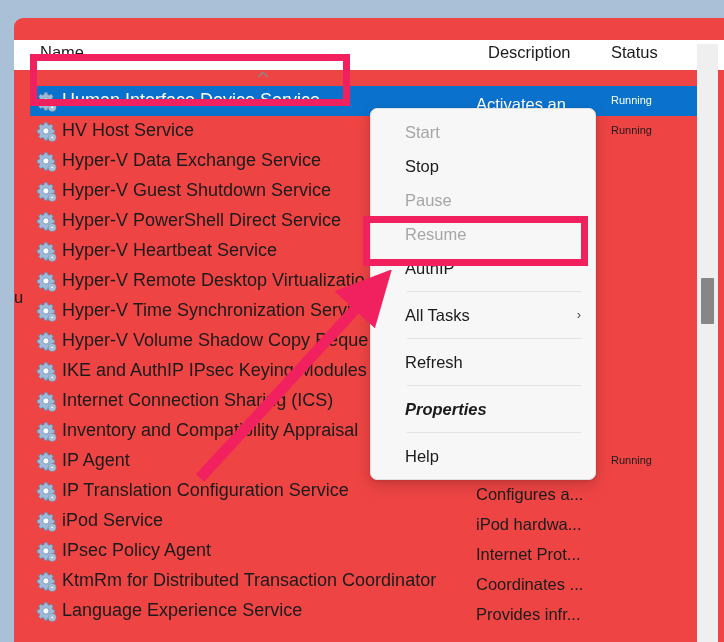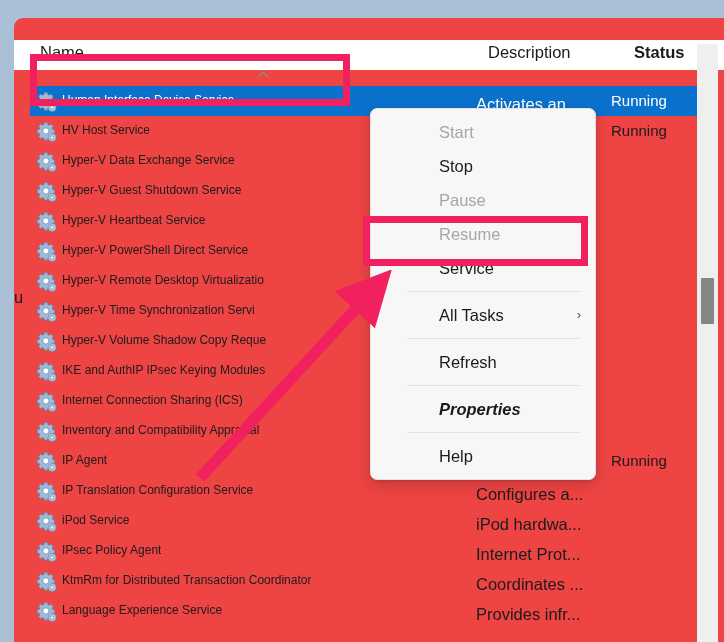--- a/index.html
+++ b/index.html
@@ -50,21 +50,21 @@
   .col-head {
     position: absolute;
     top: 0;
     font-size: 16.5px;
     color: #1b1b1b;
     white-space: nowrap;
     line-height: 24px;
   }
   #col-head-name   { left: 26px; }
   #col-head-desc   { left: 462px; margin-left: 12px; }
-  #col-head-status { left: 620px; font-weight: bold; }
+  #col-head-status { left: 597px; }
 
   #sort-indicator {
     position: absolute;
     left: 241px;
     top: 30px;
     width: 16px;
     height: 10px;
     color: #8a8a8a;
     font-size: 12px;
     line-height: 10px;
@@ -100,21 +100,21 @@
     top: 5px;
     width: 21px;
     height: 21px;
   }
   .svc-name {
     position: absolute;
     left: 48px;
     top: 0;
     height: 30px;
     line-height: 29px;
-    font-size: 12px;
+    font-size: 18px;
     color: #1b1b1b;
     white-space: nowrap;
     max-width: 420px;
     overflow: hidden;
   }
   .svc-row.selected .svc-name {
     color: #ffffff;
   }
   .svc-desc {
     position: absolute;
@@ -126,21 +126,21 @@
     color: #1b1b1b;
     white-space: nowrap;
   }
   .svc-row.selected .svc-desc { color: #ffffff; }
   .svc-status {
     position: absolute;
     left: 597px;
     top: 0;
     height: 30px;
     line-height: 29px;
-    font-size: 15px;
+    font-size: 11px;
     color: #1b1b1b;
     white-space: nowrap;
   }
   .svc-row.selected .svc-status { color: #ffffff; }
 
   
   #scrollbar-track {
     position: absolute;
     left: 683px;
     top: 26px;
@@ -168,21 +168,21 @@
     border: 1px solid #e2e2e2;
     border-radius: 7px;
     box-shadow: 0 5px 16px rgba(0,0,0,0.18), 0 1px 3px rgba(0,0,0,0.10);
     padding: 6px 0 6px 0;
     box-sizing: border-box;
   }
   .menu-item {
     position: relative;
     height: 34px;
     line-height: 34px;
-    padding-left: 68px;
+    padding-left: 34px;
     padding-right: 16px;
     font-size: 16.5px;
     color: #1b1b1b;
     white-space: nowrap;
     box-sizing: border-box;
   }
   .menu-item.disabled { color: #a6a6a6; }
   .menu-item.bold { font-weight: bold; font-style: italic; }
   .submenu-arrow {
     position: absolute;
@@ -328,37 +328,37 @@
           <span class="gear-icon"><svg viewBox="0 0 21 21" width="21" height="21">
               <g fill="#7a9cc0" stroke="#5f82a8" stroke-width="0.7">
                 <path d="M8.4 1.6h3.0l0.45 2.0 1.5 0.62 1.72-1.1 2.12 2.12-1.1 1.72 0.62 1.5 2.0 0.45v3.0l-2.0 0.45-0.62 1.5 1.1 1.72-2.12 2.12-1.72-1.1-1.5 0.62-0.45 2.0h-3.0l-0.45-2.0-1.5-0.62-1.72 1.1-2.12-2.12 1.1-1.72-0.62-1.5-2.0-0.45v-3.0l2.0-0.45 0.62-1.5-1.1-1.72 2.12-2.12 1.72 1.1 1.5-0.62z" fill="#9dbbd8"></path>
                 <circle cx="9.9" cy="9.9" r="3.1" fill="#ffffff" stroke="#5f82a8"></circle>
               </g>
               <g fill="#8aa8c6" stroke="#5f82a8" stroke-width="0.5">
                 <circle cx="16.2" cy="16.4" r="4.0" fill="#a9c4dd"></circle>
                 <circle cx="16.2" cy="16.4" r="1.5" fill="#ffffff"></circle>
               </g>
             </svg></span>
+          <span class="svc-name">Hyper-V PowerShell Direct Service</span>
+          <span class="svc-desc"></span>
+          <span class="svc-status"></span>
+        </div>
+        <div class="svc-row">
+          <div class="row-hit"></div>
+          <span class="gear-icon"><svg viewBox="0 0 21 21" width="21" height="21">
+              <g fill="#7a9cc0" stroke="#5f82a8" stroke-width="0.7">
+                <path d="M8.4 1.6h3.0l0.45 2.0 1.5 0.62 1.72-1.1 2.12 2.12-1.1 1.72 0.62 1.5 2.0 0.45v3.0l-2.0 0.45-0.62 1.5 1.1 1.72-2.12 2.12-1.72-1.1-1.5 0.62-0.45 2.0h-3.0l-0.45-2.0-1.5-0.62-1.72 1.1-2.12-2.12 1.1-1.72-0.62-1.5-2.0-0.45v-3.0l2.0-0.45 0.62-1.5-1.1-1.72 2.12-2.12 1.72 1.1 1.5-0.62z" fill="#9dbbd8"></path>
+                <circle cx="9.9" cy="9.9" r="3.1" fill="#ffffff" stroke="#5f82a8"></circle>
+              </g>
+              <g fill="#8aa8c6" stroke="#5f82a8" stroke-width="0.5">
+                <circle cx="16.2" cy="16.4" r="4.0" fill="#a9c4dd"></circle>
+                <circle cx="16.2" cy="16.4" r="1.5" fill="#ffffff"></circle>
+              </g>
+            </svg></span>
           <span class="svc-name">Hyper-V Heartbeat Service</span>
-          <span class="svc-desc"></span>
-          <span class="svc-status"></span>
-        </div>
-        <div class="svc-row">
-          <div class="row-hit"></div>
-          <span class="gear-icon"><svg viewBox="0 0 21 21" width="21" height="21">
-              <g fill="#7a9cc0" stroke="#5f82a8" stroke-width="0.7">
-                <path d="M8.4 1.6h3.0l0.45 2.0 1.5 0.62 1.72-1.1 2.12 2.12-1.1 1.72 0.62 1.5 2.0 0.45v3.0l-2.0 0.45-0.62 1.5 1.1 1.72-2.12 2.12-1.72-1.1-1.5 0.62-0.45 2.0h-3.0l-0.45-2.0-1.5-0.62-1.72 1.1-2.12-2.12 1.1-1.72-0.62-1.5-2.0-0.45v-3.0l2.0-0.45 0.62-1.5-1.1-1.72 2.12-2.12 1.72 1.1 1.5-0.62z" fill="#9dbbd8"></path>
-                <circle cx="9.9" cy="9.9" r="3.1" fill="#ffffff" stroke="#5f82a8"></circle>
-              </g>
-              <g fill="#8aa8c6" stroke="#5f82a8" stroke-width="0.5">
-                <circle cx="16.2" cy="16.4" r="4.0" fill="#a9c4dd"></circle>
-                <circle cx="16.2" cy="16.4" r="1.5" fill="#ffffff"></circle>
-              </g>
-            </svg></span>
-          <span class="svc-name">Hyper-V PowerShell Direct Service</span>
           <span class="svc-desc"></span>
           <span class="svc-status"></span>
         </div>
         <div class="svc-row">
           <div class="row-hit"></div>
           <span class="gear-icon"><svg viewBox="0 0 21 21" width="21" height="21">
               <g fill="#7a9cc0" stroke="#5f82a8" stroke-width="0.7">
                 <path d="M8.4 1.6h3.0l0.45 2.0 1.5 0.62 1.72-1.1 2.12 2.12-1.1 1.72 0.62 1.5 2.0 0.45v3.0l-2.0 0.45-0.62 1.5 1.1 1.72-2.12 2.12-1.72-1.1-1.5 0.62-0.45 2.0h-3.0l-0.45-2.0-1.5-0.62-1.72 1.1-2.12-2.12 1.1-1.72-0.62-1.5-2.0-0.45v-3.0l2.0-0.45 0.62-1.5-1.1-1.72 2.12-2.12 1.72 1.1 1.5-0.62z" fill="#9dbbd8"></path>
                 <circle cx="9.9" cy="9.9" r="3.1" fill="#ffffff" stroke="#5f82a8"></circle>
               </g>
@@ -555,21 +555,21 @@
 
   <div id="scrollbar-track">
     <div id="scrollbar-thumb"></div>
   </div>
 
   <div id="context-menu">
       <div class="menu-item disabled"><span>Start</span></div>
       <div class="menu-item"><span>Stop</span></div>
       <div class="menu-item disabled"><span>Pause</span></div>
       <div class="menu-item disabled"><span>Resume</span></div>
-      <div class="menu-item"><span>Service</span></div>
+      <div class="menu-item"><span>AuthIP</span></div>
       <div class="menu-sep"></div>
       <div class="menu-item"><span>All Tasks</span><span class="submenu-arrow">›</span></div>
       <div class="menu-sep"></div>
       <div class="menu-item"><span>Refresh</span></div>
       <div class="menu-sep"></div>
       <div class="menu-item bold"><span>Properties</span></div>
       <div class="menu-sep"></div>
       <div class="menu-item"><span>Help</span></div>
     </div>
 

